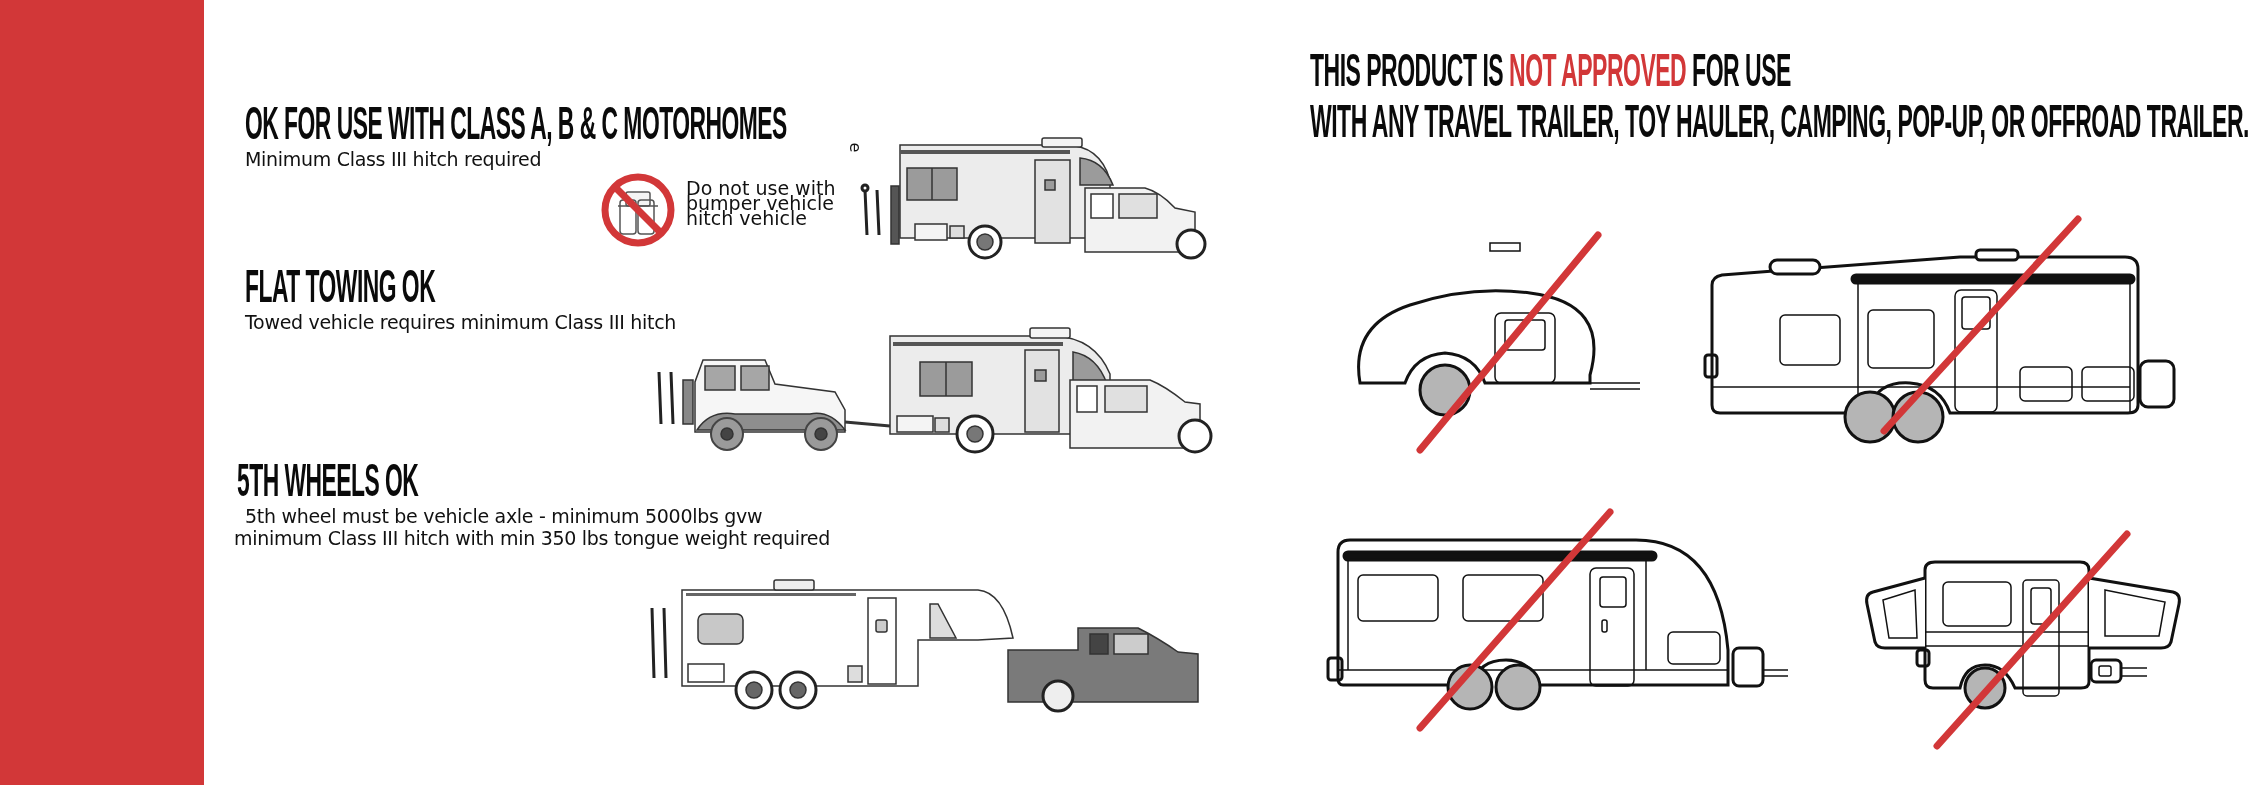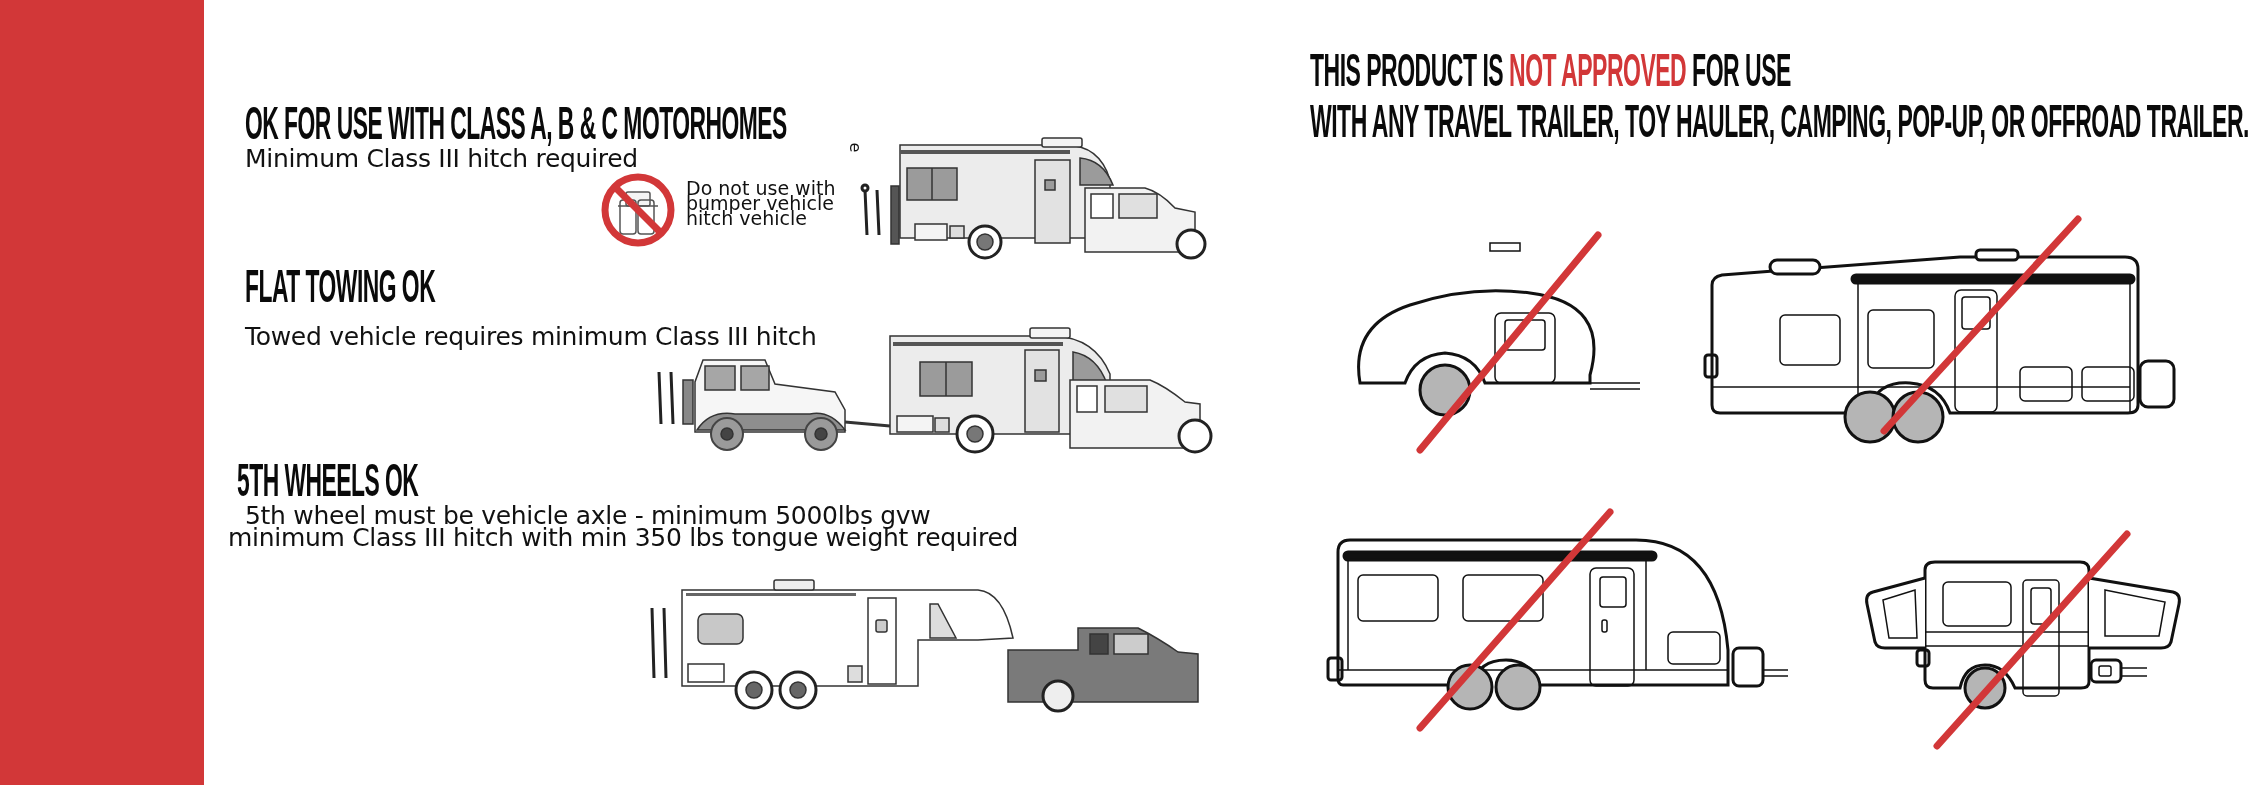--- a/index.html
+++ b/index.html
@@ -1,21 +1,21 @@
 <!DOCTYPE html>
 <html><head>
 <meta charset="utf-8">
 <style>
   html,body{margin:0;padding:0;}
   body{width:2260px;height:785px;background:#ffffff;position:relative;overflow:hidden;font-family:"DejaVu Sans","Liberation Sans",sans-serif;color:#111;}
   .sidebar{position:absolute;left:0;top:0;width:204px;height:785px;background:#D23738;}
   .cond{font-family:"Liberation Sans","DejaVu Sans",sans-serif;font-weight:bold;text-transform:uppercase;display:inline-block;transform-origin:0 0;white-space:nowrap;letter-spacing:-1px;}
   .abs{position:absolute;}
   .h-left{font-size:44px;line-height:44px;transform:scaleX(0.52) scaleY(1.05);color:#0a0a0a;}
-  .sub{font-size:25px;line-height:24px;color:#111;white-space:nowrap;font-family:"DejaVu Sans",sans-serif;letter-spacing:-0.3px;}
+  .sub{font-size:19px;line-height:24px;color:#111;white-space:nowrap;font-family:"DejaVu Sans",sans-serif;letter-spacing:-0.3px;}
   .h-right{font-size:46px;line-height:46px;transform:scaleX(0.5) scaleY(1.0);color:#0a0a0a;}
   .red{color:#D23738;}
   .small-note{font-size:19px;line-height:15px;color:#111;font-family:"DejaVu Sans",sans-serif;}
   svg{position:absolute;overflow:visible;}
 </style>
 </head>
 <body>
 
 <div class="sidebar"></div>
 
@@ -67,21 +67,21 @@
 
     <circle cx="130" cy="122" r="16" fill="#fff" stroke="#222" stroke-width="3"></circle>
     <circle cx="130" cy="122" r="8" fill="#777"></circle>
     <circle cx="336" cy="124" r="14" fill="#fff" stroke="#222" stroke-width="3"></circle>
   </g>
 </svg>
 
 <div class="abs" style="left:245px;top:263px;">
   <span class="cond h-left">FLAT TOWING OK</span>
 </div>
-<div class="abs sub" style="left:245px;top:310px;margin-top:15px;">Towed vehicle requires minimum Class III hitch</div>
+<div class="abs sub" style="left:245px;top:310px;">Towed vehicle requires minimum Class III hitch</div>
 
 <svg style="left:645px;top:322px;" width="555" height="135" viewBox="0 0 555 135">
   <g stroke="#333" stroke-width="1.5">
 
     <g stroke="#222" stroke-width="3" fill="none">
         <path d="M14 50 L16 102 M26 50 L28 102"></path>
       </g>
     <rect x="38" y="58" width="10" height="44" fill="#888"></rect>
 
     <path d="M50 110 L50 60 L58 38 L120 38 L130 62 L190 70 L200 88 L200 110 Z" fill="#F6F6F6"></path>
@@ -111,21 +111,21 @@
     <circle cx="330" cy="112" r="18" fill="#fff" stroke="#222" stroke-width="3"></circle>
     <circle cx="330" cy="112" r="8" fill="#777"></circle>
     <circle cx="550" cy="114" r="16" fill="#fff" stroke="#222" stroke-width="3"></circle>
   </g>
 </svg>
 
 <div class="abs" style="left:237px;top:457px;">
   <span class="cond h-left">5TH WHEELS OK</span>
 </div>
 <div class="abs sub" style="left:245px;top:504px;">5th wheel must be vehicle axle - minimum 5000lbs gvw</div>
-<div class="abs sub" style="left:228px;top:526px;">minimum Class III hitch with min 350 lbs tongue weight required</div>
+<div class="abs sub" style="left:234px;top:526px;">minimum Class III hitch with min 350 lbs tongue weight required</div>
 
 <svg style="left:638px;top:578px;" width="560" height="135" viewBox="0 0 560 135">
   <g stroke="#333" stroke-width="1.5">
     <g stroke="#222" stroke-width="3" fill="none">
         <path d="M14 30 L16 100 M26 30 L28 100"></path>
       </g>
     <path d="M44 12 L340 12 Q365 14 375 60 L340 62 L280 62 L280 108 L44 108 Z" fill="#fff"></path>
     <rect x="48" y="15" width="170" height="3" fill="#666" stroke="none"></rect>
     <rect x="136" y="2" width="40" height="10" rx="2" fill="#eee"></rect>
     <rect x="60" y="36" width="45" height="30" rx="6" fill="#C8C8C8"></rect>

